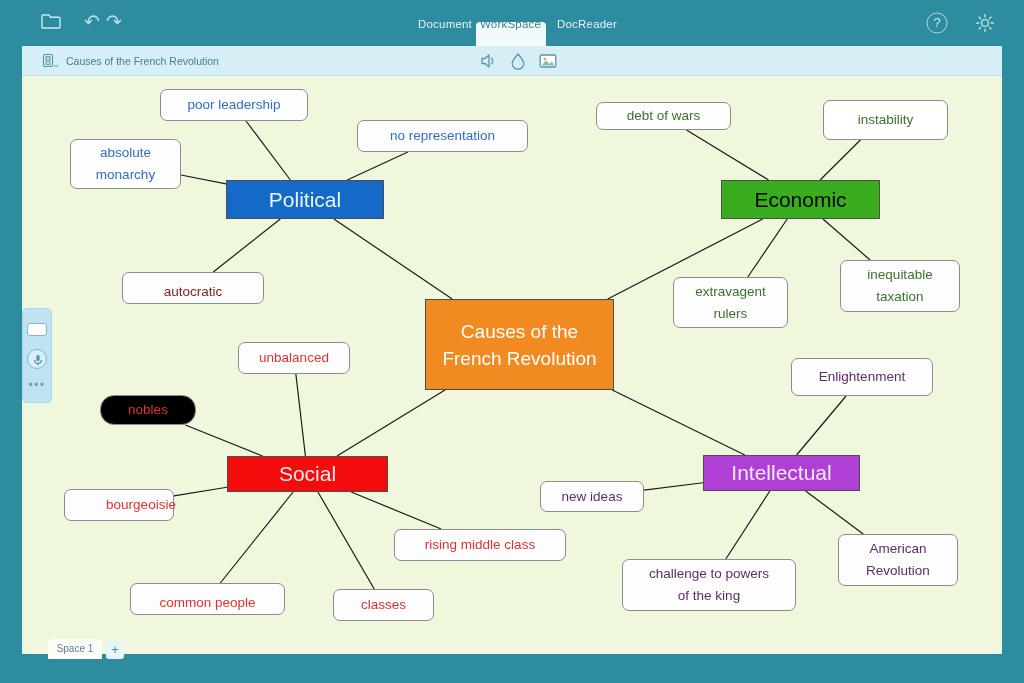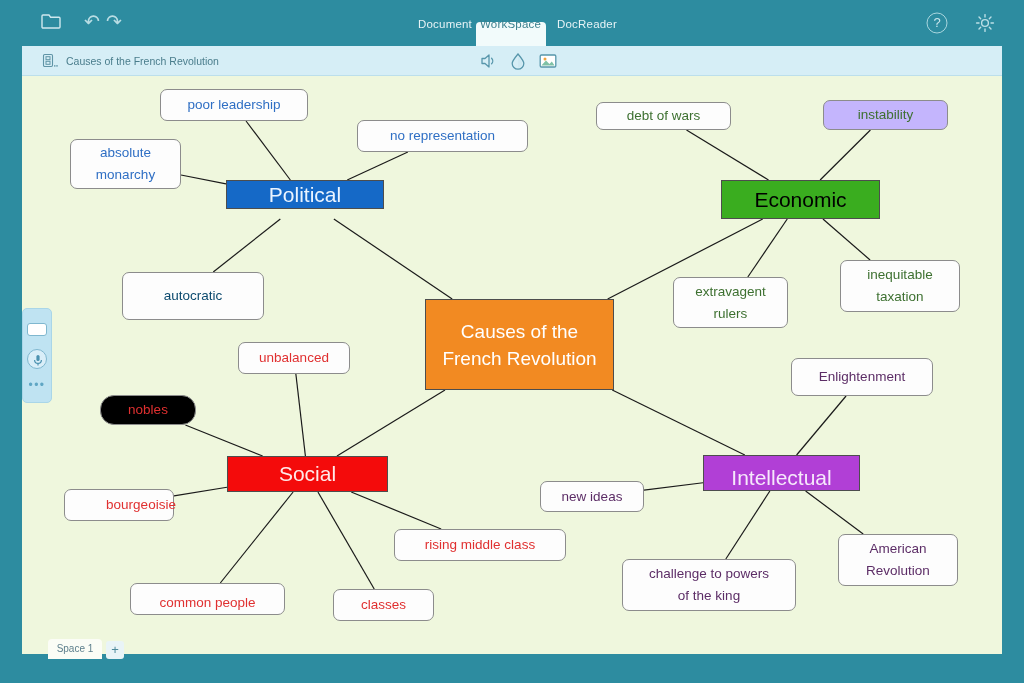--- a/index.html
+++ b/index.html
@@ -175,41 +175,41 @@
         <line x1="295.94274809160305" y1="416" x2="352.2175572519084" y2="513" stroke="#1a1a1a" stroke-width="1.2"></line>
         <line x1="590.2704280155642" y1="314" x2="722.7996108949417" y2="379" stroke="#1a1a1a" stroke-width="1.2"></line>
         <line x1="774.59375" y1="379" x2="824.0677083333334" y2="320" stroke="#1a1a1a" stroke-width="1.2"></line>
         <line x1="681" y1="406.7348284960422" x2="622" y2="414.0514511873351" stroke="#1a1a1a" stroke-width="1.2"></line>
         <line x1="747.8482142857143" y1="415" x2="703.8303571428571" y2="483" stroke="#1a1a1a" stroke-width="1.2"></line>
         <line x1="783.6034482758621" y1="415" x2="841.183908045977" y2="458" stroke="#1a1a1a" stroke-width="1.2"></line>
       </svg>
     <div id="node-layer">
         <div class="node main center" style="left: 403px; top: 223px; width: 189px; height: 91px; background: rgb(242, 138, 34); color: rgb(255, 255, 255);"><span>Causes of the
 French Revolution</span></div>
-        <div class="node main branch" style="left: 204px; top: 104px; width: 158px; height: 29px; background: rgb(21, 105, 199); color: rgb(234, 244, 255);"><span>Political</span></div>
+        <div class="node main branch" style="left: 204px; top: 104px; width: 158px; height: 39px; background: rgb(21, 105, 199); color: rgb(234, 244, 255);"><span>Political</span></div>
         <div class="node leaf" style="left: 138px; top: 13px; width: 148px; height: 32px; background: rgb(253, 253, 253); color: rgb(47, 111, 196);"><span>poor leadership</span></div>
         <div class="node leaf" style="left: 48px; top: 63px; width: 111px; height: 50px; background: rgb(253, 253, 253); color: rgb(47, 111, 196);"><span>absolute
 monarchy</span></div>
         <div class="node leaf" style="left: 335px; top: 44px; width: 171px; height: 32px; background: rgb(253, 253, 253); color: rgb(47, 111, 196);"><span>no representation</span></div>
-        <div class="node leaf" style="left: 100px; top: 196px; width: 142px; height: 48px; background: rgb(253, 253, 253); color: #0c4a6e;"><span>autocratic</span></div>
+        <div class="node leaf" style="left: 100px; top: 196px; width: 142px; height: 32px; background: rgb(253, 253, 253); color: #7f1d1d; align-items: flex-end;"><span>autocratic</span></div>
         <div class="node main branch" style="left: 699px; top: 104px; width: 159px; height: 39px; background: rgb(58, 173, 31); color: #000000;"><span>Economic</span></div>
         <div class="node leaf" style="left: 574px; top: 26px; width: 135px; height: 28px; background: rgb(253, 253, 253); color: rgb(61, 112, 48);"><span>debt of wars</span></div>
-        <div class="node leaf" style="left: 801px; top: 24px; width: 125px; height: 30px; background: #c4b5fd; color: rgb(61, 112, 48); text-align: center;"><span>instability</span></div>
+        <div class="node leaf" style="left: 801px; top: 24px; width: 125px; height: 40px; background: #ffffff; color: rgb(61, 112, 48); text-align: center;"><span>instability</span></div>
         <div class="node leaf" style="left: 651px; top: 201px; width: 115px; height: 51px; background: rgb(253, 253, 253); color: rgb(61, 112, 48);"><span>extravagent
 rulers</span></div>
         <div class="node leaf" style="left: 818px; top: 184px; width: 120px; height: 52px; background: rgb(253, 253, 253); color: rgb(61, 112, 48);"><span>inequitable
 taxation</span></div>
         <div class="node main branch" style="left: 205px; top: 380px; width: 161px; height: 36px; background: rgb(244, 11, 11); color: rgb(255, 234, 234);"><span>Social</span></div>
         <div class="node leaf" style="left: 216px; top: 266px; width: 112px; height: 32px; background: rgb(253, 253, 253); color: rgb(224, 48, 48);"><span>unbalanced</span></div>
         <div class="node leaf" style="left: 78px; top: 319px; width: 96px; height: 30px; background: #000000; color: rgb(224, 48, 48); border-radius: 14px;"><span>nobles</span></div>
         <div class="node leaf" style="left: 42px; top: 413px; width: 110px; height: 32px; background: rgb(253, 253, 253); color: rgb(224, 48, 48); padding-left: 44px;"><span>bourgeoisie</span></div>
         <div class="node leaf" style="left: 372px; top: 453px; width: 172px; height: 32px; background: rgb(253, 253, 253); color: rgb(224, 48, 48);"><span>rising middle class</span></div>
         <div class="node leaf" style="left: 108px; top: 507px; width: 155px; height: 32px; background: rgb(253, 253, 253); color: rgb(224, 48, 48); align-items: flex-end;"><span>common people</span></div>
         <div class="node leaf" style="left: 311px; top: 513px; width: 101px; height: 32px; background: rgb(253, 253, 253); color: rgb(224, 48, 48);"><span>classes</span></div>
-        <div class="node main branch" style="left: 681px; top: 379px; width: 157px; height: 36px; background: rgb(177, 63, 214); color: rgb(246, 232, 251); align-items: flex-end;"><span>Intellectual</span></div>
+        <div class="node main branch" style="left: 681px; top: 379px; width: 157px; height: 36px; background: rgb(177, 63, 214); color: rgb(246, 232, 251);"><span>Intellectual</span></div>
         <div class="node leaf" style="left: 769px; top: 282px; width: 142px; height: 38px; background: rgb(253, 253, 253); color: rgb(92, 45, 102);"><span>Enlightenment</span></div>
         <div class="node leaf" style="left: 518px; top: 405px; width: 104px; height: 31px; background: rgb(253, 253, 253); color: rgb(92, 45, 102);"><span>new ideas</span></div>
         <div class="node leaf" style="left: 600px; top: 483px; width: 174px; height: 52px; background: rgb(253, 253, 253); color: rgb(92, 45, 102);"><span>challenge to powers
 of the king</span></div>
         <div class="node leaf" style="left: 816px; top: 458px; width: 120px; height: 52px; background: rgb(253, 253, 253); color: rgb(92, 45, 102);"><span>American
 Revolution</span></div>
       </div>
   </div>
 
   <div class="sidepanel">

